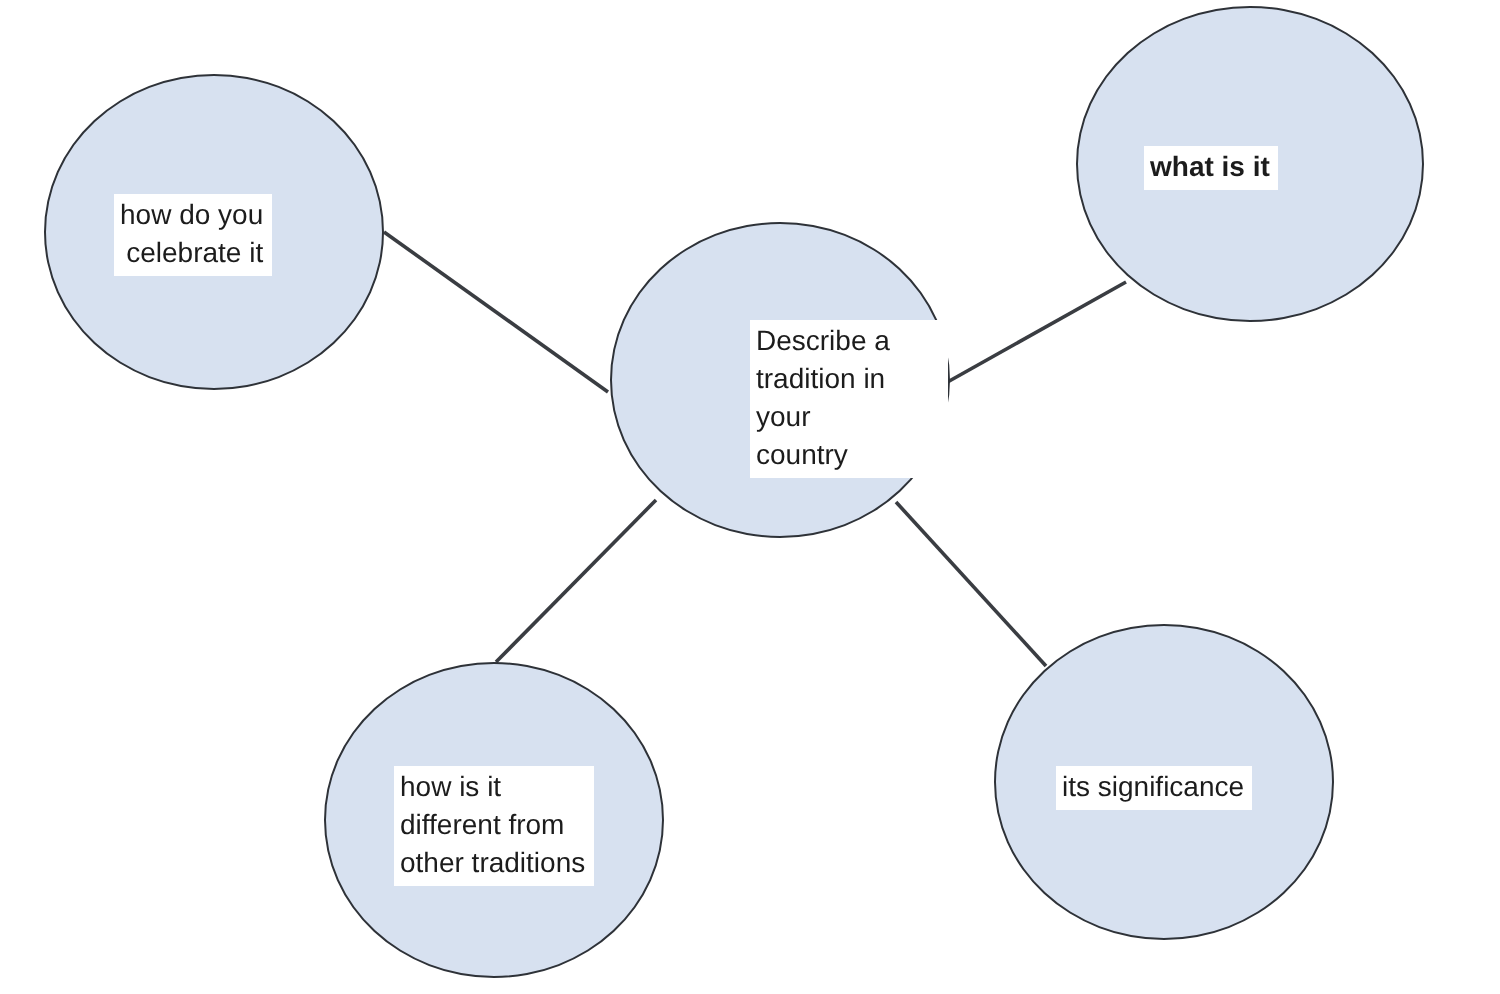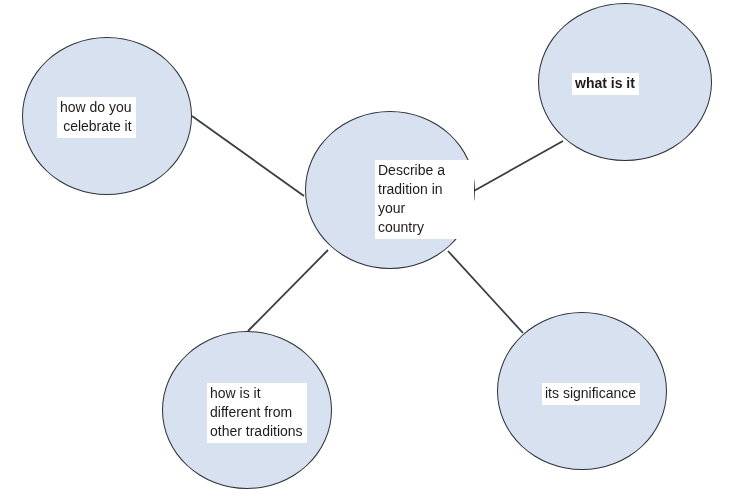--- a/index.html
+++ b/index.html
@@ -46,22 +46,22 @@
   
   .n-tl     { left: 22px;  top: 37px;  }
   .n-tr     { left: 538px; top: 3px;   width: 174px; }
   .n-center { left: 305px; top: 111px; }
   .n-bl     { left: 162px; top: 331px; }
   .n-br     { left: 497px; top: 312px; }
   
   .n-tl .label     { left: 34px; top: 59px; text-align: right; }
   .n-tr .label     { left: 33px; top: 69px; font-weight: bold; }
   .n-center .label { left: 31px; top: 48px; margin-left: 38px; }
-  .n-bl .label     { left: 44px; top: 51px; }
-  .n-br .label     { left: 30px; top: 70px; margin-left: 14px; }
+  .n-bl .label     { left: 34px; top: 51px; }
+  .n-br .label     { left: 30px; top: 70px; }
 </style>
 </head>
 <body>
 
 <div class="canvas">
 
   <svg class="connectors" width="750" height="497" viewBox="0 0 750 497">
     <line x1="192" y1="116" x2="304" y2="196" stroke="#3a3d42" stroke-width="1.8"></line>
     <line x1="472" y1="192" x2="563" y2="141" stroke="#3a3d42" stroke-width="1.8"></line>
     <line x1="328" y1="250" x2="248" y2="331" stroke="#3a3d42" stroke-width="1.8"></line>

